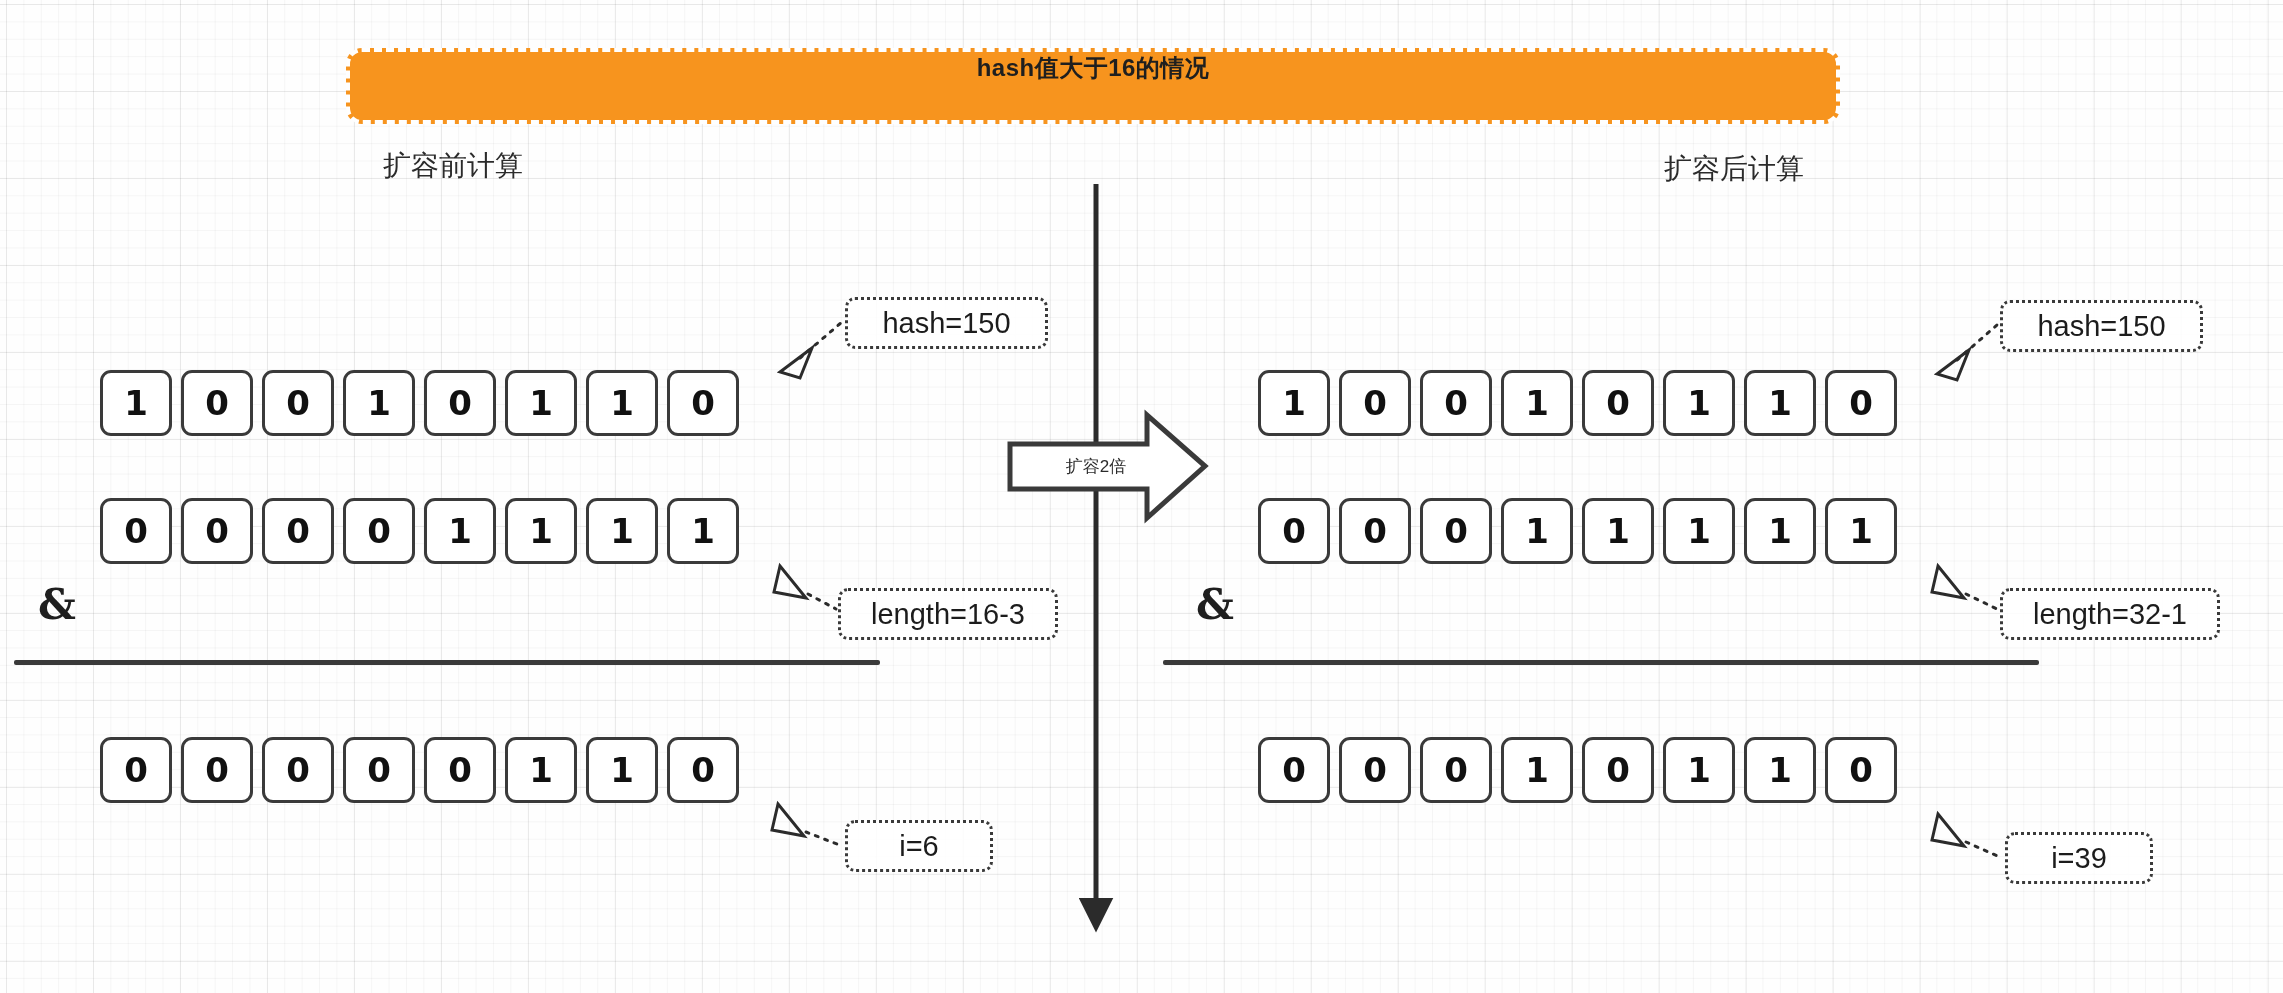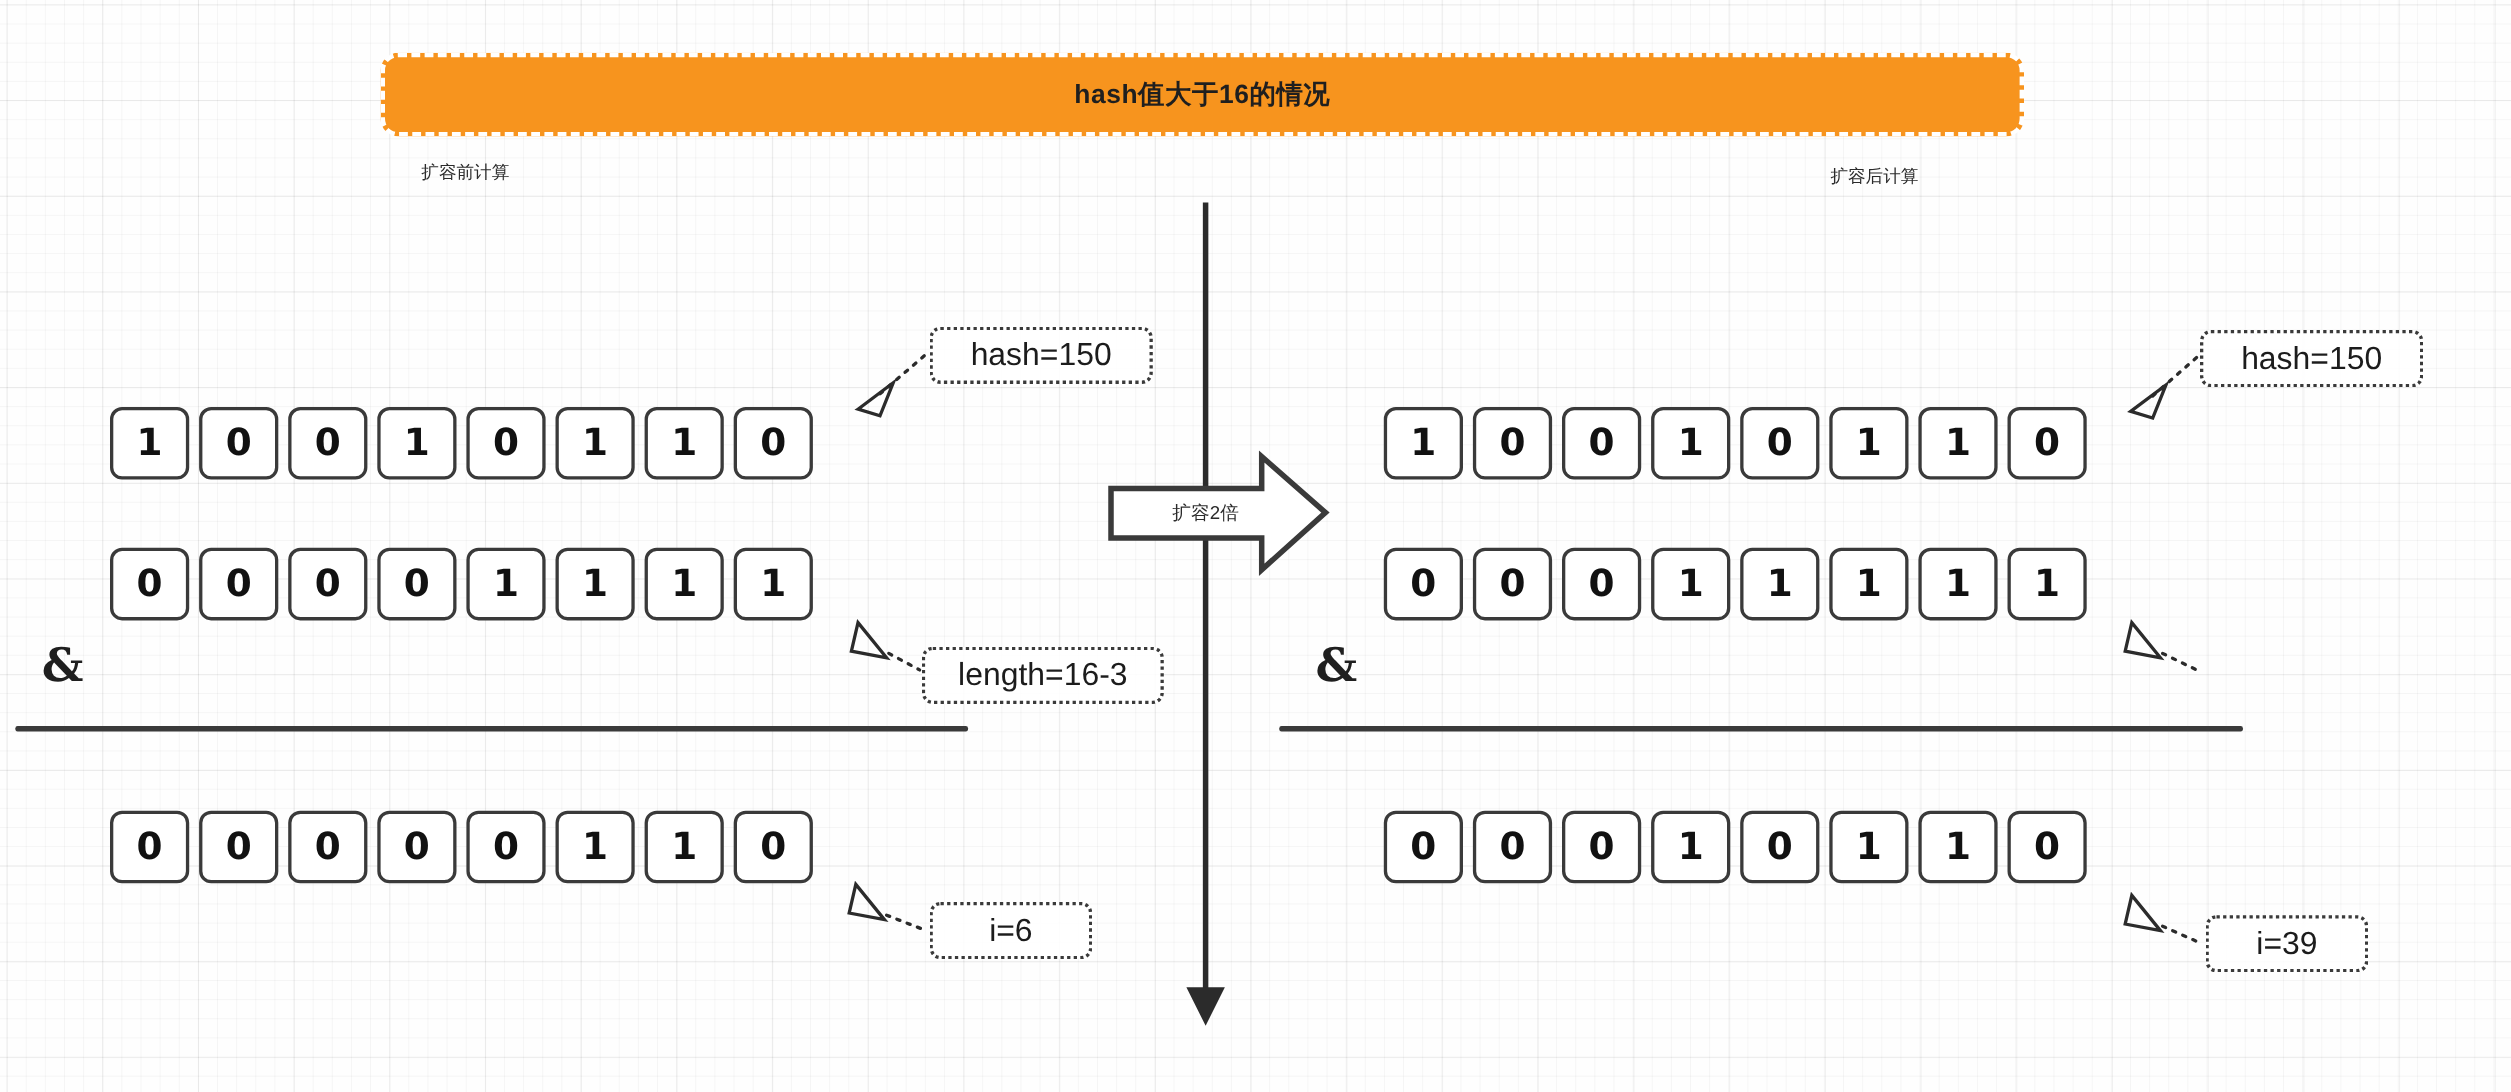--- a/index.html
+++ b/index.html
@@ -25,31 +25,31 @@
 
   
   #title-banner{
     position:absolute;
     left:346px;top:48px;
     width:1494px;height:76px;
     background:#F7941E;
     border:4px dashed #ffffff;
     border-radius:16px;
     box-sizing:border-box;
-    display:flex;align-items:center;justify-content:center;
+    display:flex;justify-content:center;
   }
   #title-banner .txt{
     font-size:24px;font-weight:bold;color:#1f1f1f;
     letter-spacing:.5px;
   }
 
   
   .side-caption{
     position:absolute;
-    font-size:16px;color:#2b2b2b;
+    font-size:28px;color:#2b2b2b;
     white-space:nowrap;
   }
   #caption-before{left:383px;top:147px;}
   #caption-after{left:1664px;top:150px;}
 
   
   .bitrow{position:absolute;display:flex;}
   .bit{
     width:72px;height:66px;
     margin-right:9px;
@@ -206,20 +206,21 @@
     <div class="bit">0</div>
     <div class="bit">1</div>
     <div class="bit">1</div>
     <div class="bit">0</div>
   </div>
 
   <div class="amp" id="amp-right">&amp;</div>
   <div class="hrule" id="rule-right"></div>
 
   <div class="callout" id="callout-right-hash">hash=150</div>
+  <div class="callout" id="callout-right-len">length=32-1</div>
   <div class="callout" id="callout-right-i">i=39</div>
 
   <svg id="overlay" viewBox="0 0 2283 993">
 
     <defs>
       <marker id="solid-arrow" viewBox="0 0 12 12" refX="6" refY="6" markerWidth="7" markerHeight="7" orient="auto-start-reverse">
         <path d="M 0 0 L 12 6 L 0 12 z" fill="#2b2b2b"></path>
       </marker>
     </defs>
 

